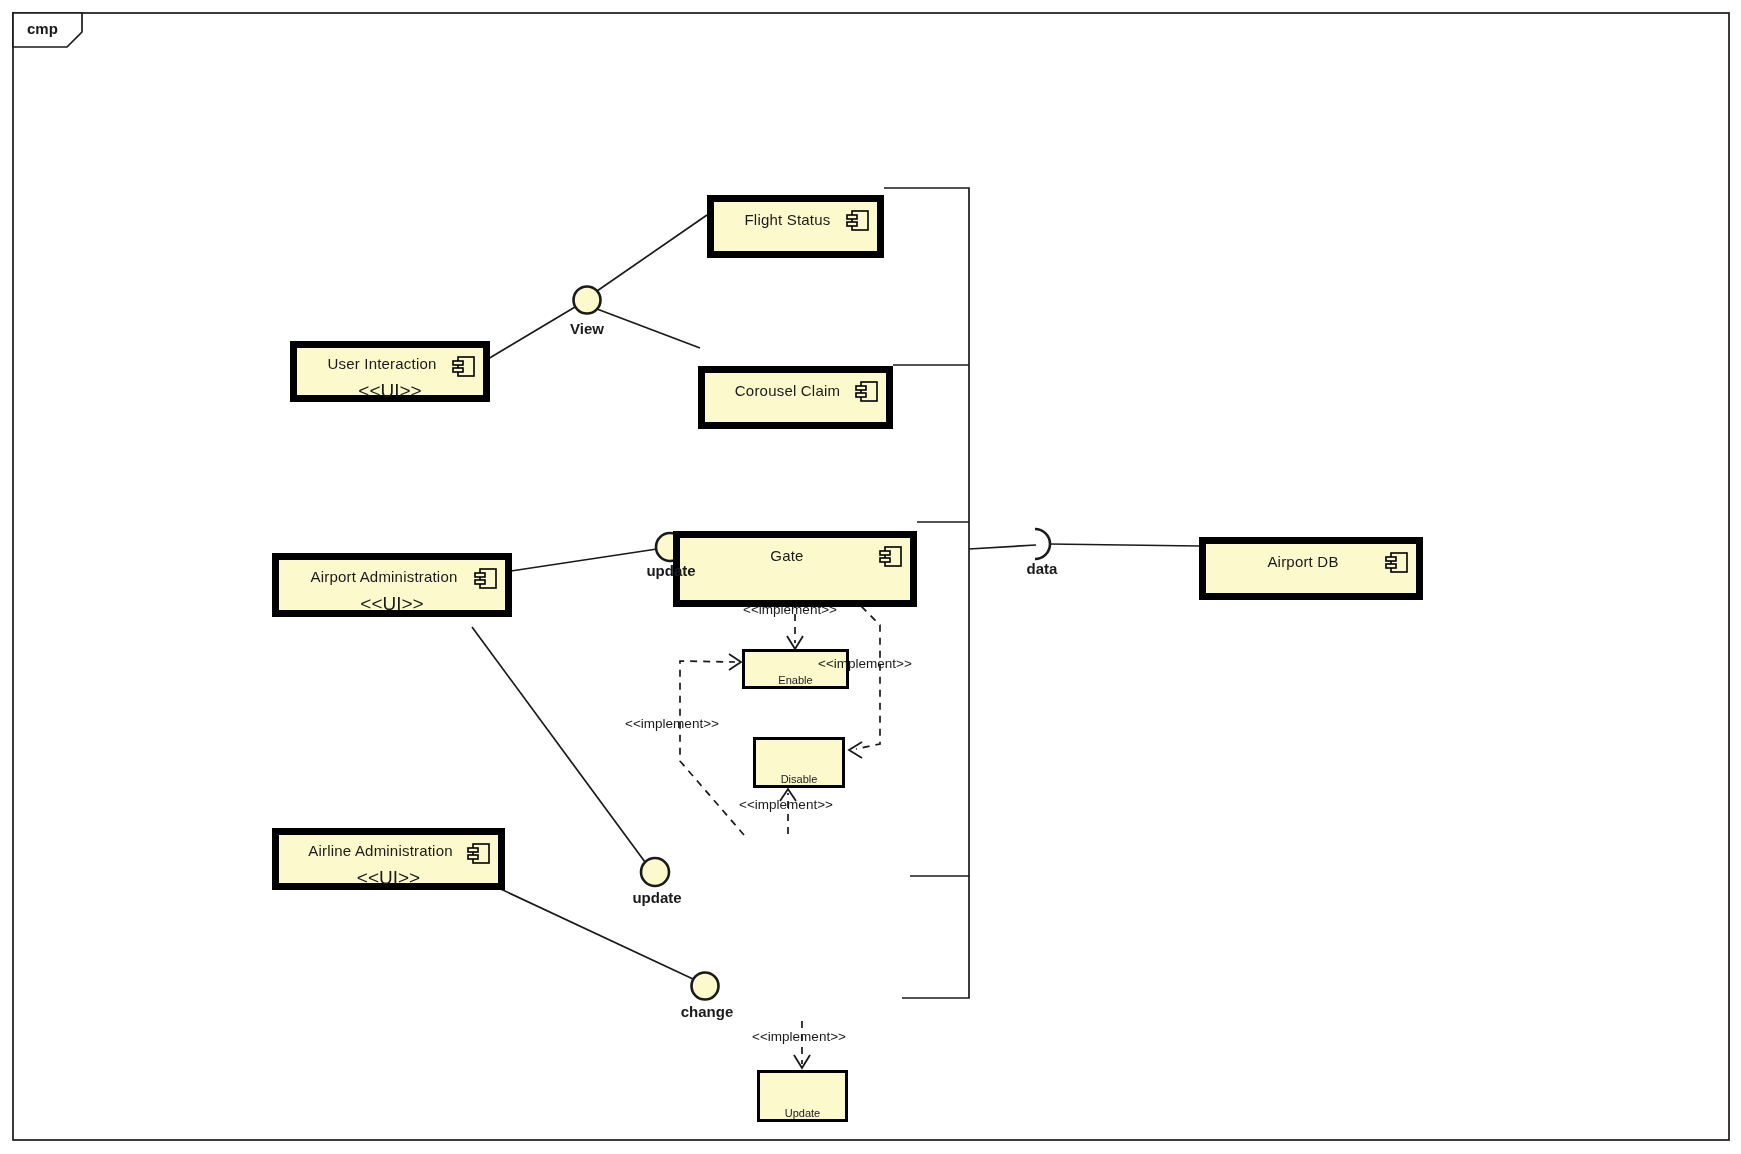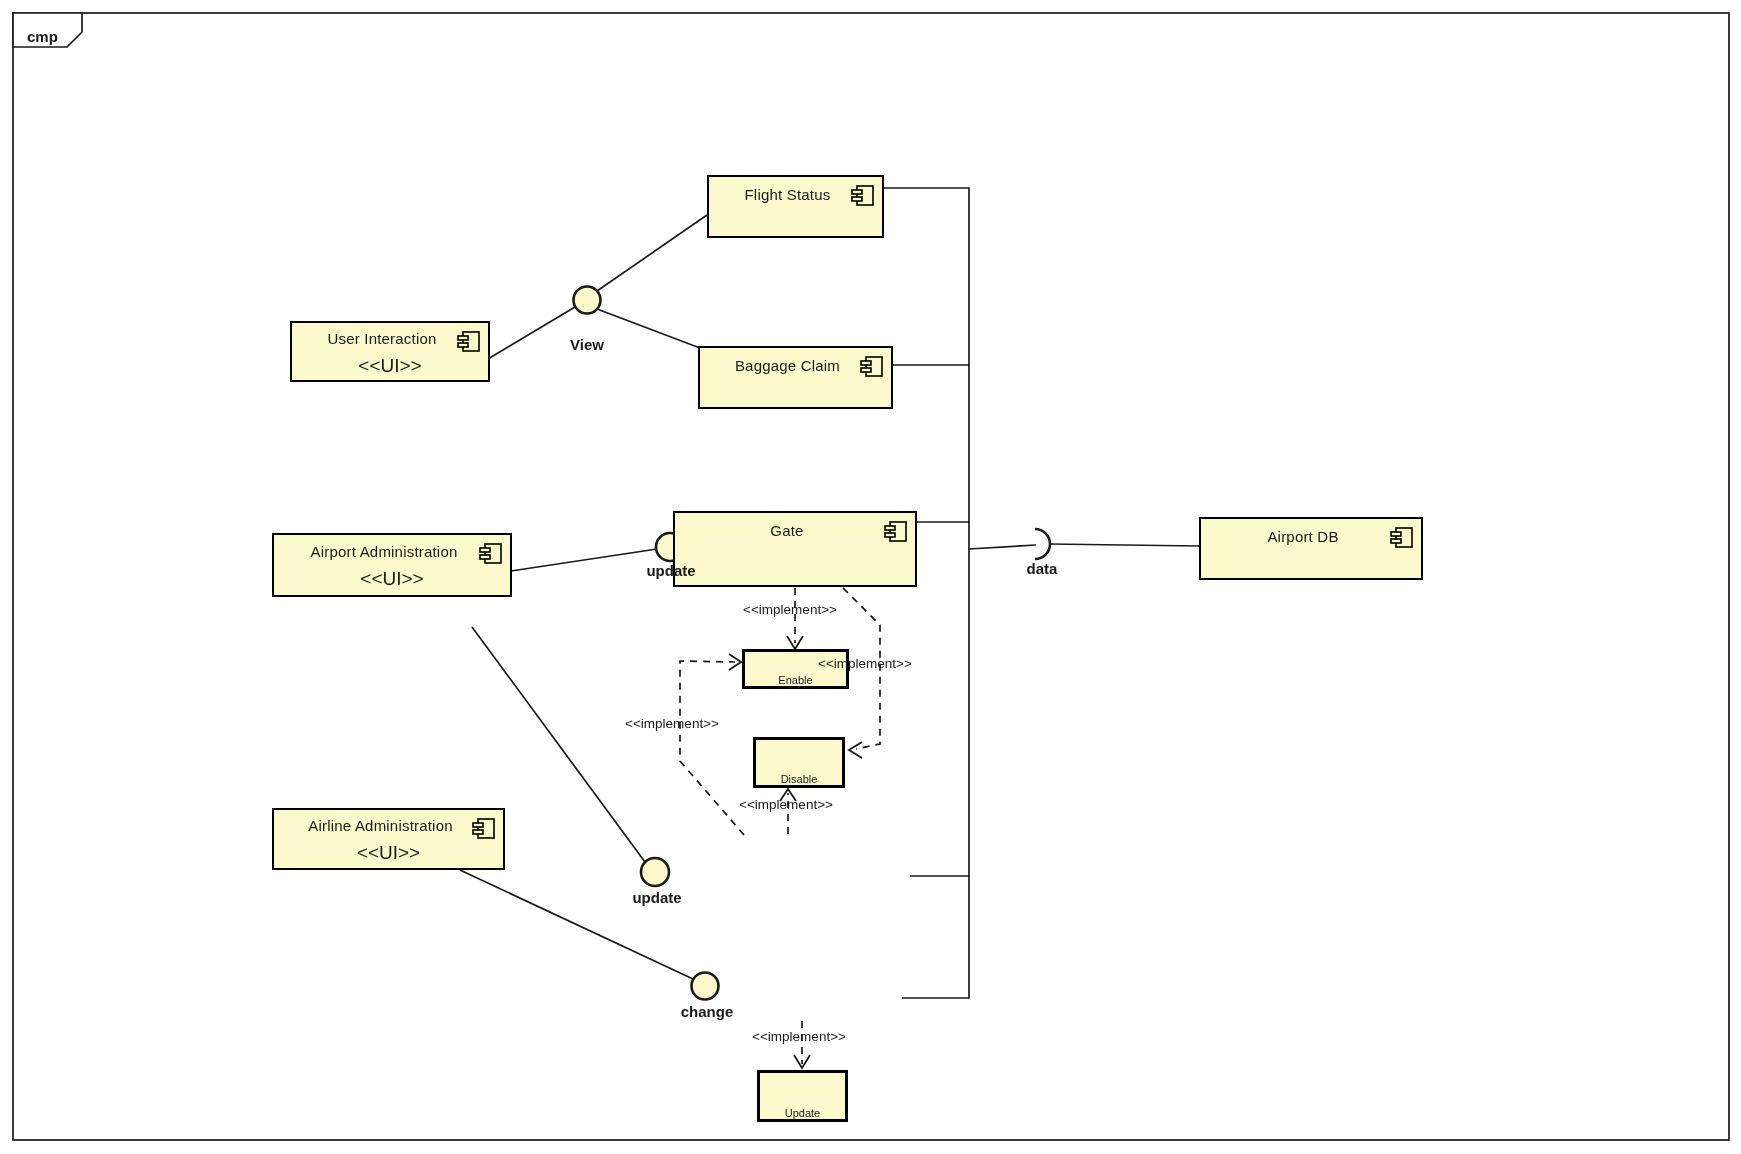--- a/index.html
+++ b/index.html
@@ -7,22 +7,22 @@
     --line:#1a1a1a;
     --bg:#ffffff;
   }
   html,body{margin:0;padding:0;background:var(--bg);}
   #canvas{
     position:relative;width:1741px;height:1154px;background:var(--bg);
     font-family:"Liberation Sans", sans-serif;color:#1a1a1a;overflow:hidden;
   }
   #wires{position:absolute;left:0;top:0;width:1741px;height:1154px;}
   .comp{
-    position:absolute;box-sizing:border-box;border:2px solid #000000;
-    background:var(--fill);box-shadow:none;
+    position:absolute;box-sizing:border-box;border:7px solid #000000;
+    background:var(--fill);box-shadow:none;margin-top:20px;
   }
   .comp .comp-label{
     margin-top:9px;text-align:center;font-size:15px;letter-spacing:.2px;
     padding:0 30px 0 14px;white-space:nowrap;
   }
   .comp .stereo{
     margin-top:9px;text-align:center;font-size:19px;white-space:nowrap;
   }
   .comp-icon{position:absolute;top:8px;right:7px;width:24px;height:22px;}
   .cls{
@@ -32,21 +32,21 @@
   }
   .iface-label{
     position:absolute;font-weight:bold;font-size:15px;transform:translateX(-50%);
     white-space:nowrap;
   }
   .impl-label{
     position:absolute;font-size:13.5px;transform:translateX(-50%);white-space:nowrap;
   }
   .impl-label.left-anchor{transform:none;}
   .frame-label{
-    position:absolute;left:27px;top:28px;font-weight:bold;font-size:15px;text-align:right;
+    position:absolute;left:27px;top:20px;font-weight:bold;font-size:15px;text-align:right;
   }
 </style>
 </head>
 <body>
 
 <div id="canvas">
 
   <svg id="wires" width="1741" height="1154" viewBox="0 0 1741 1154" fill="none" stroke="var(--line)" stroke-width="1.7">
 
     <rect x="13" y="13" width="1716" height="1127"></rect>
@@ -111,21 +111,21 @@
     <span class="comp-icon">
       <svg width="24" height="22" viewBox="0 0 24 22" fill="none" stroke="#000" stroke-width="1.6">
         <rect x="6" y="1" width="16" height="19"></rect>
         <rect x="1" y="5" width="10" height="4" fill="var(--fill)"></rect>
         <rect x="1" y="12" width="10" height="4" fill="var(--fill)"></rect>
       </svg>
     </span>
   </div>
 
   <div class="comp" style="left:698px;top:346px;width:195px;height:63px">
-    <div class="comp-label">Baggage Claim</div>
+    <div class="comp-label">Corousel Claim</div>
     <span class="comp-icon">
       <svg width="24" height="22" viewBox="0 0 24 22" fill="none" stroke="#000" stroke-width="1.6">
         <rect x="6" y="1" width="16" height="19"></rect>
         <rect x="1" y="5" width="10" height="4" fill="var(--fill)"></rect>
         <rect x="1" y="12" width="10" height="4" fill="var(--fill)"></rect>
       </svg>
     </span>
   </div>
 
   <div class="comp" style="left:673px;top:511px;width:244px;height:76px">
@@ -179,21 +179,21 @@
   <div class="cls" style="left:742px;top:649px;width:107px;height:40px">
     <span>Enable</span>
   </div>
   <div class="cls" style="left:753px;top:737px;width:92px;height:51px">
     <span>Disable</span>
   </div>
   <div class="cls" style="left:757px;top:1070px;width:91px;height:52px">
     <span>Update</span>
   </div>
 
-  <div class="iface-label" style="left:587px;top:336px">View</div>
+  <div class="iface-label" style="left:587px;top:320px">View</div>
   <div class="iface-label" style="left:671px;top:562px">update</div>
   <div class="iface-label" style="left:657px;top:889px">update</div>
   <div class="iface-label" style="left:707px;top:1003px">change</div>
   <div class="iface-label" style="left:1042px;top:560px">data</div>
 
   <div class="impl-label" style="left:790px;top:602px">&lt;&lt;implement&gt;&gt;</div>
   <div class="impl-label left-anchor" style="left:818px;top:656px">&lt;&lt;implement&gt;&gt;</div>
   <div class="impl-label" style="left:672px;top:716px">&lt;&lt;implement&gt;&gt;</div>
   <div class="impl-label" style="left:786px;top:797px">&lt;&lt;implement&gt;&gt;</div>
   <div class="impl-label" style="left:799px;top:1029px">&lt;&lt;implement&gt;&gt;</div>

